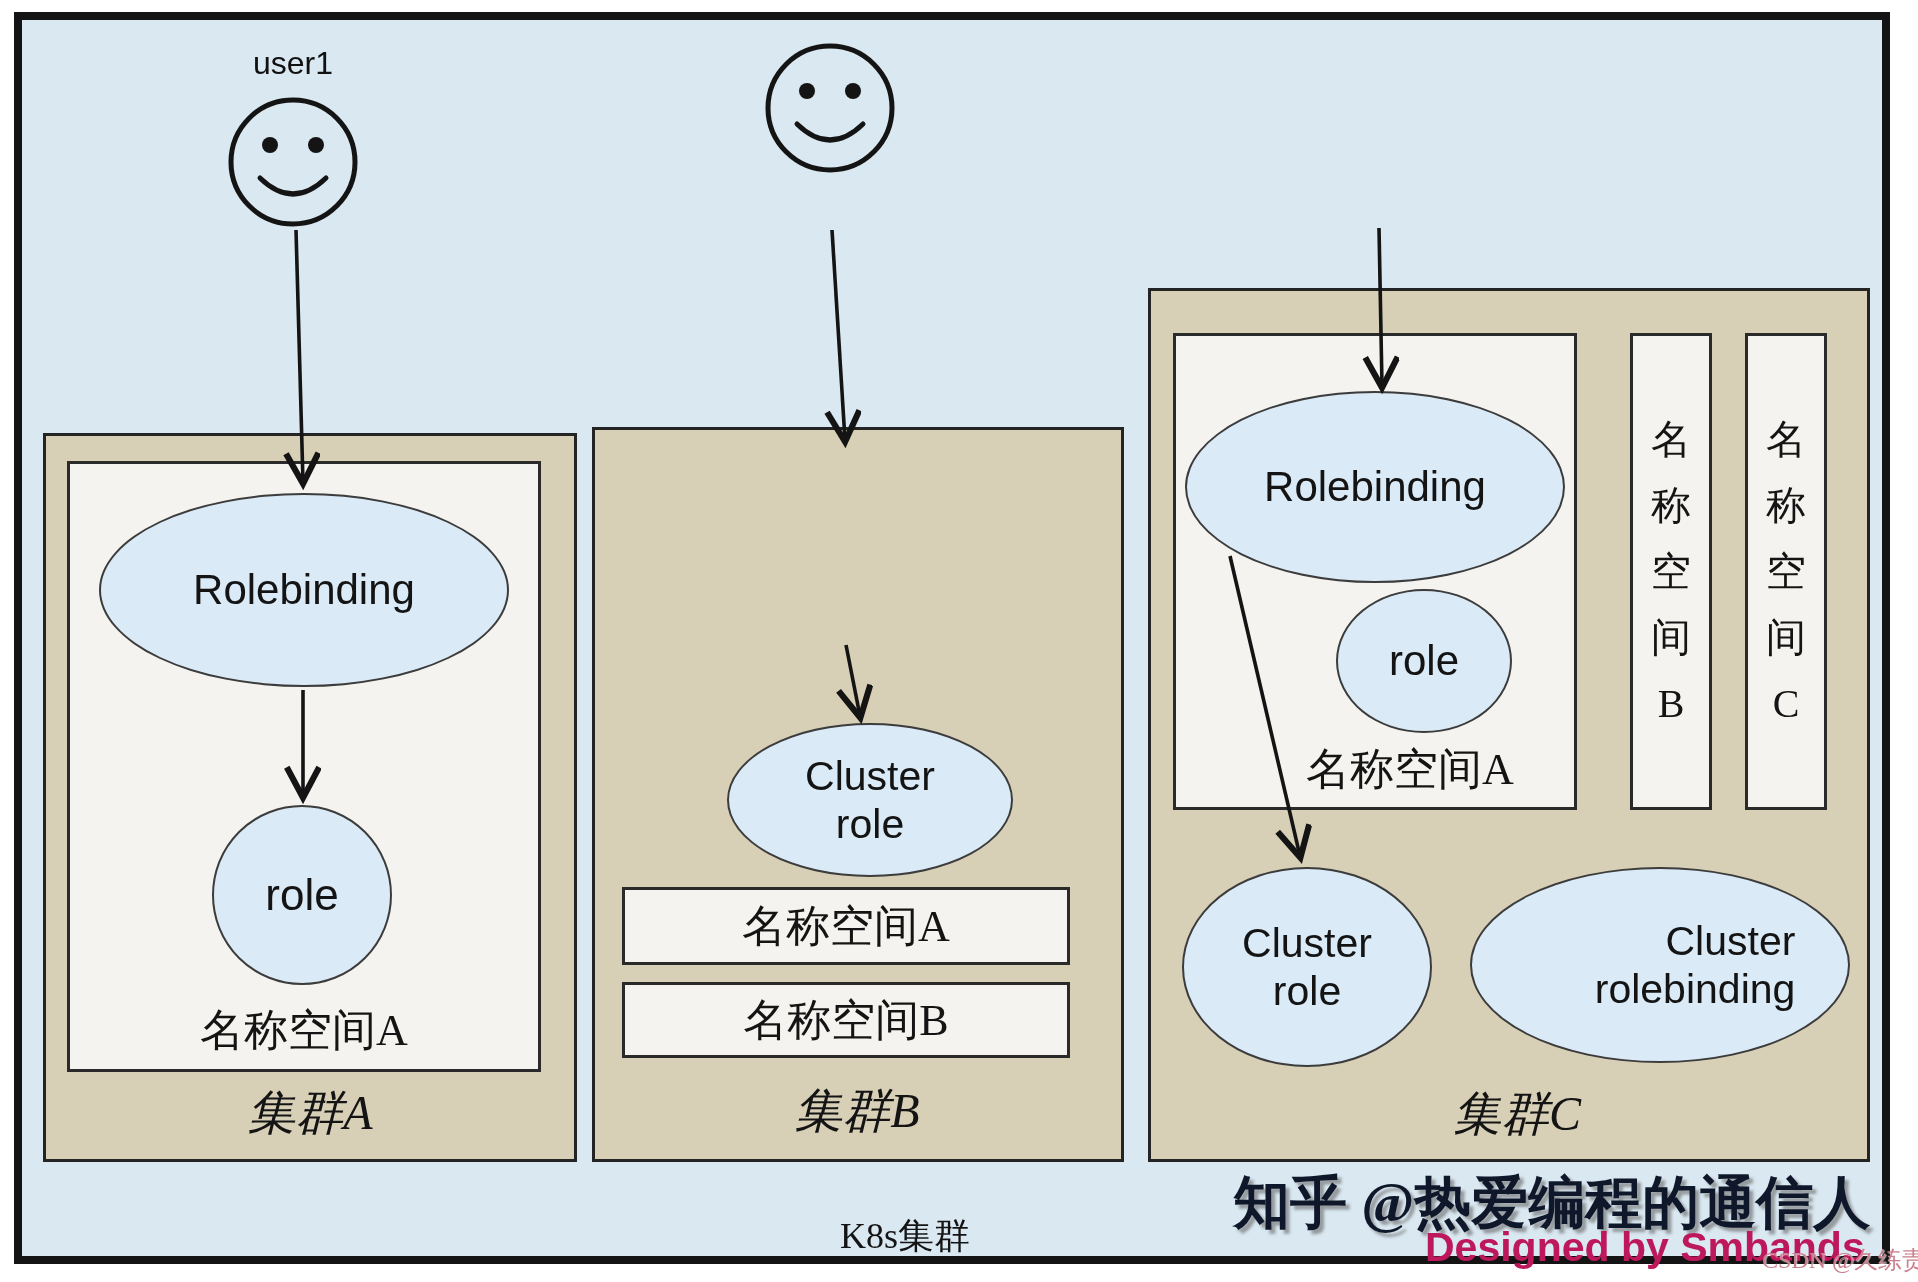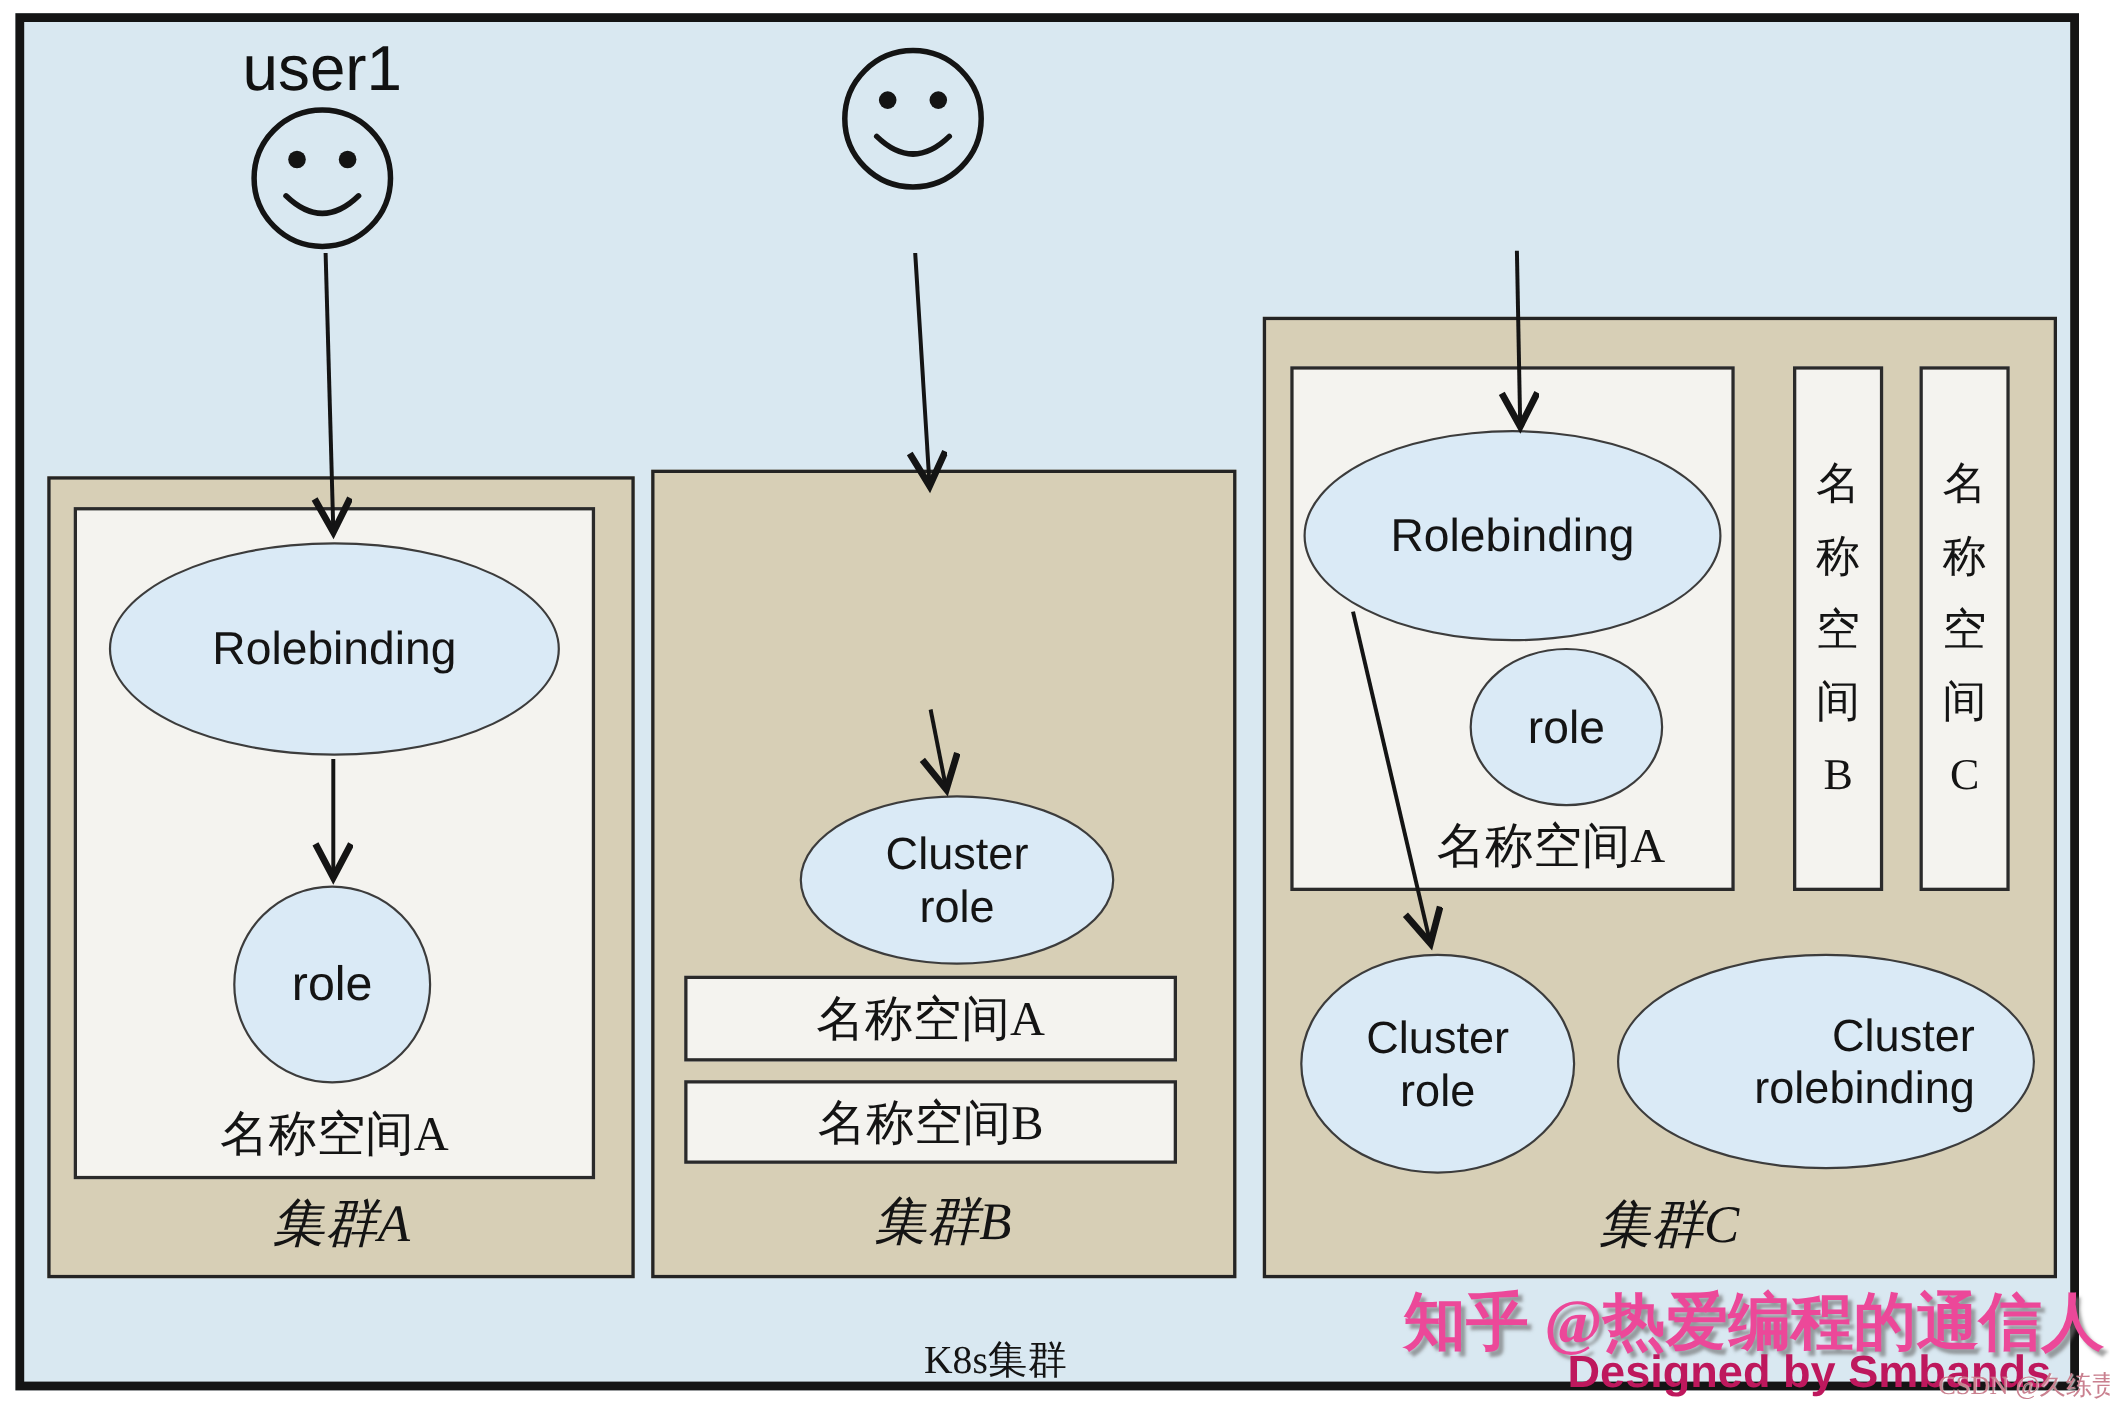--- a/index.html
+++ b/index.html
@@ -18,27 +18,27 @@
   .nslabel{font-size:44px;line-height:52px;}
   .clusterlabel{font-size:48px;line-height:54px;font-style:italic;}
   .nsrect{position:absolute;background:#f4f3ef;border:3px solid #2a2a2a;box-sizing:border-box;
           display:flex;align-items:center;justify-content:center;z-index:3;
           font-size:44px;color:#141414;}
   .strip{position:absolute;background:#f4f3ef;border:3px solid #2a2a2a;box-sizing:border-box;
          display:flex;align-items:center;justify-content:center;z-index:3;}
   .strip .vtext{width:46px;font-size:40px;line-height:66px;word-break:break-all;
                 text-align:center;color:#141414;}
   .user{position:absolute;width:260px;text-align:center;z-index:6;}
-  .user .uname{font-size:58px;line-height:50px;margin-bottom:4px;color:#111;text-align:center;}
+  .user .uname{font-size:32px;line-height:50px;margin-bottom:4px;color:#111;text-align:center;}
   .arrows{position:absolute;left:0;top:0;width:1918px;height:1282px;z-index:5;pointer-events:none;}
   .footer-k8s{position:absolute;left:755px;top:1178px;width:300px;text-align:center;
               font-size:36px;line-height:52px;z-index:7;color:#141414;margin-top:32px;}
   .wm-zhihu{position:absolute;left:1233px;top:1172px;width:680px;z-index:7;
-            font-size:57px;line-height:62px;font-weight:bold;color:#ec4899;white-space:nowrap;
-            text-shadow:4px 4px 3px rgba(110,110,110,0.65);text-align:right;}
+            font-size:57px;line-height:62px;font-weight:bold;color:#0f172a;white-space:nowrap;
+            text-shadow:4px 4px 3px rgba(110,110,110,0.65);}
   .wm-designed{position:absolute;left:1425px;top:1224px;width:480px;z-index:8;
                font-size:41px;line-height:46px;font-weight:600;color:#be185d;white-space:nowrap;}
   .wm-csdn{position:absolute;left:1762px;top:1246px;width:150px;z-index:9;
            font-size:24px;line-height:28px;color:#c9808f;white-space:nowrap;
            text-shadow:1px 1px 1px rgba(255,255,255,0.7);}
 </style>
 </head>
 <body>
 
 <div class="canvas">

